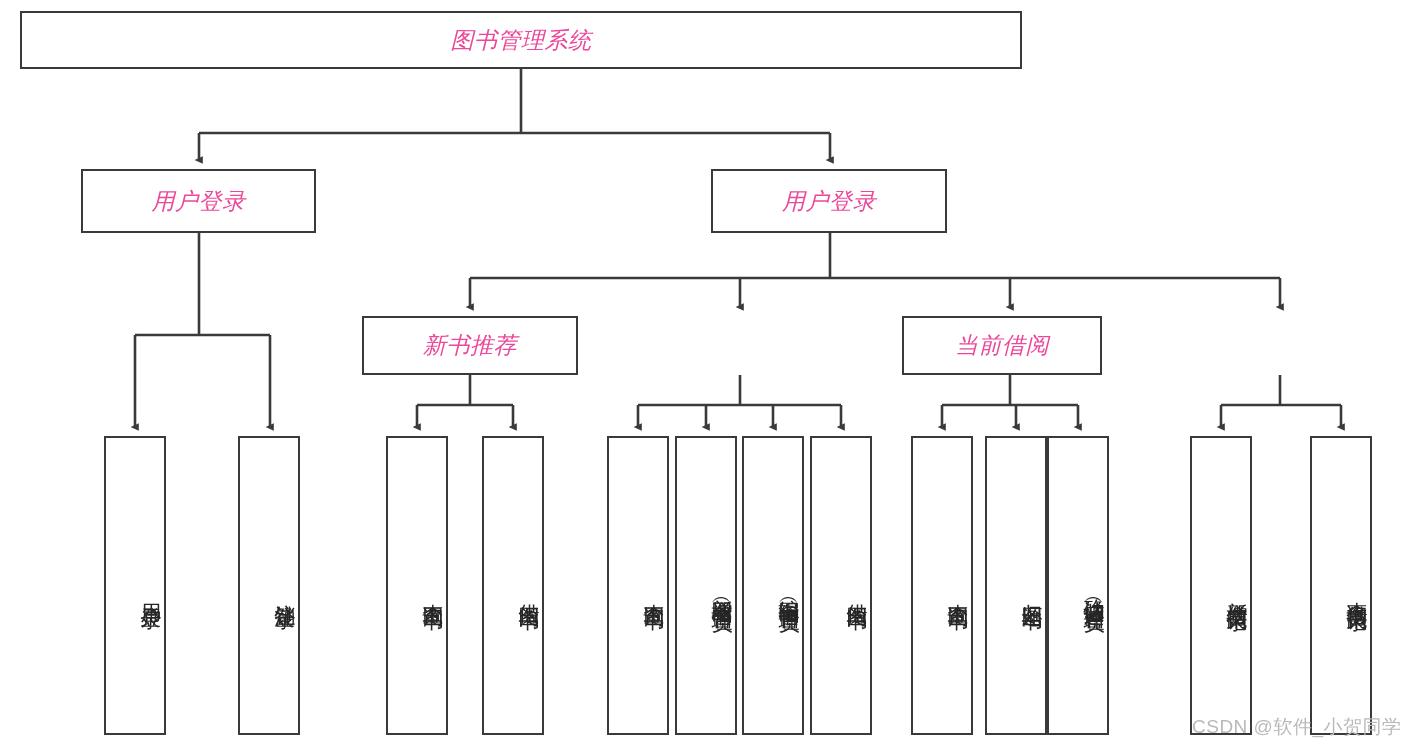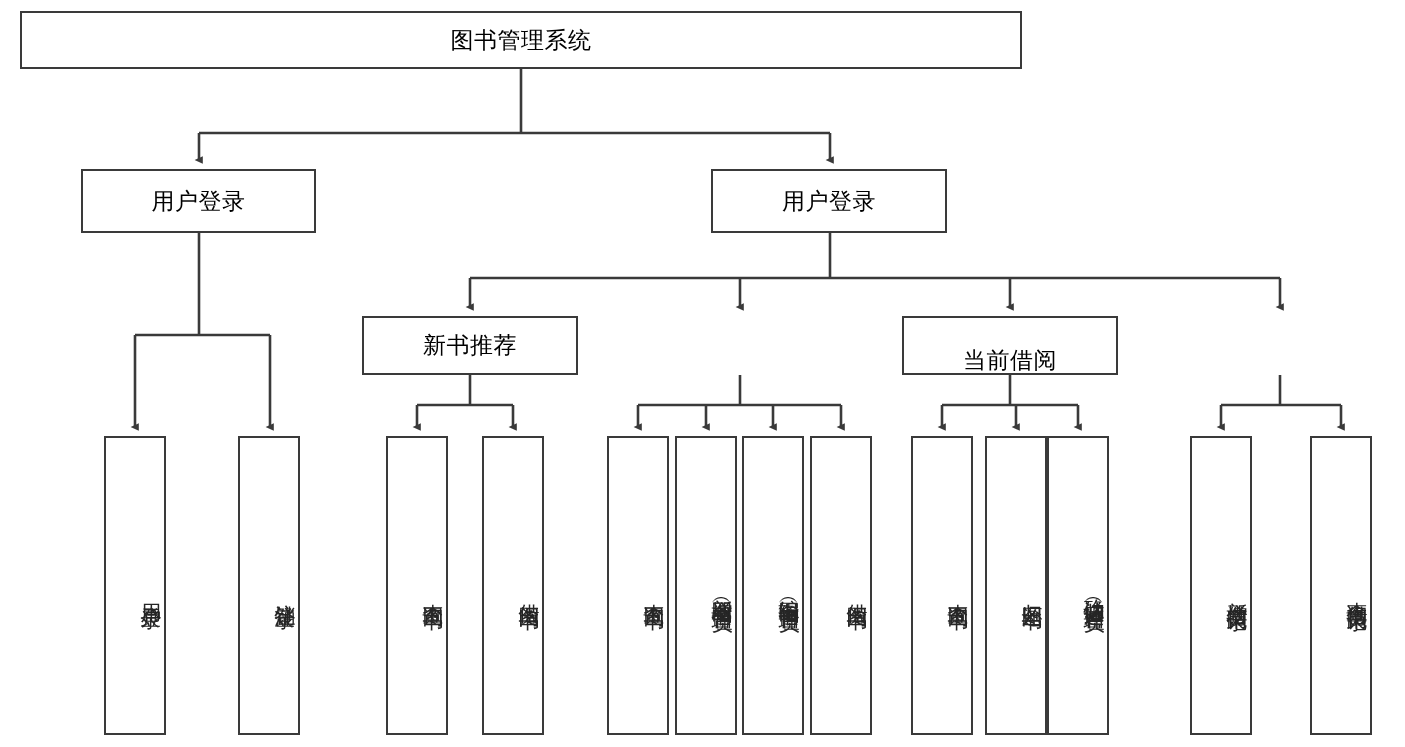--- a/index.html
+++ b/index.html
@@ -34,21 +34,22 @@
     background: #ffffff;
     display: flex;
     align-items: center;
     justify-content: center;
     text-align: center;
   }
   .node-h {
     font-size: 23px;
     line-height: 1.15;
     letter-spacing: 0.5px;
-    color: #000000;
+    color: #ec4899;
+    font-style: italic;
   }
   .node-title .label {
     font-size: 23px;
   }
   .leaf {
     writing-mode: vertical-rl;
     text-orientation: upright;
     align-items: flex-start;
     justify-content: center;
     padding-top: 10px;
@@ -133,21 +134,21 @@
   <div class="node node-h" style="left: 81px; top: 169px; width: 235px; height: 64px; border-color: rgb(58, 58, 58); background: rgb(255, 255, 255);">
     <span class="label">用户登录</span>
   </div>
   <div class="node node-h" style="left: 711px; top: 169px; width: 236px; height: 64px; border-color: rgb(58, 58, 58); background: rgb(255, 255, 255);">
     <span class="label">用户登录</span>
   </div>
 
   <div class="node node-h" style="left: 362px; top: 316px; width: 216px; height: 59px; border-color: rgb(58, 58, 58); background: rgb(255, 255, 255);">
     <span class="label">新书推荐</span>
   </div>
-  <div class="node node-h" style="left: 902px; top: 316px; width: 216px; height: 59px; border-color: rgb(58, 58, 58); background: rgb(255, 255, 255); align-items: flex-end;">
+  <div class="node node-h" style="left: 902px; top: 316px; width: 200px; height: 59px; border-color: rgb(58, 58, 58); background: rgb(255, 255, 255);">
     <span class="label">当前借阅</span>
   </div>
 
   <div class="node leaf" style="left: 104px; top: 436px; width: 62px; height: 299px; border-color: rgb(58, 58, 58); background: rgb(255, 255, 255);">
     <span class="label">用户登录</span>
   </div>
   <div class="node leaf" style="left: 238px; top: 436px; width: 62px; height: 299px; border-color: rgb(58, 58, 58); background: rgb(255, 255, 255);">
     <span class="label">注销登录</span>
   </div>
   <div class="node leaf" style="left: 386px; top: 436px; width: 62px; height: 299px; border-color: rgb(58, 58, 58); background: rgb(255, 255, 255);">
@@ -177,14 +178,15 @@
   <div class="node leaf" style="left: 1047px; top: 436px; width: 62px; height: 299px; border-color: rgb(58, 58, 58); background: rgb(255, 255, 255);">
     <span class="label">确认归还（管理员）</span>
   </div>
   <div class="node leaf" style="left: 1190px; top: 436px; width: 62px; height: 299px; border-color: rgb(58, 58, 58); background: rgb(255, 255, 255);">
     <span class="label">新增借阅记录</span>
   </div>
   <div class="node leaf" style="left: 1310px; top: 436px; width: 62px; height: 299px; border-color: rgb(58, 58, 58); background: rgb(255, 255, 255);">
     <span class="label">查询借阅记录</span>
   </div>
 
+  <div class="watermark" style="left: 1192px; top: 714px; color: rgb(185, 185, 185);">CSDN @软件_小贺同学</div>
 
 </div>
 
 </body></html>

